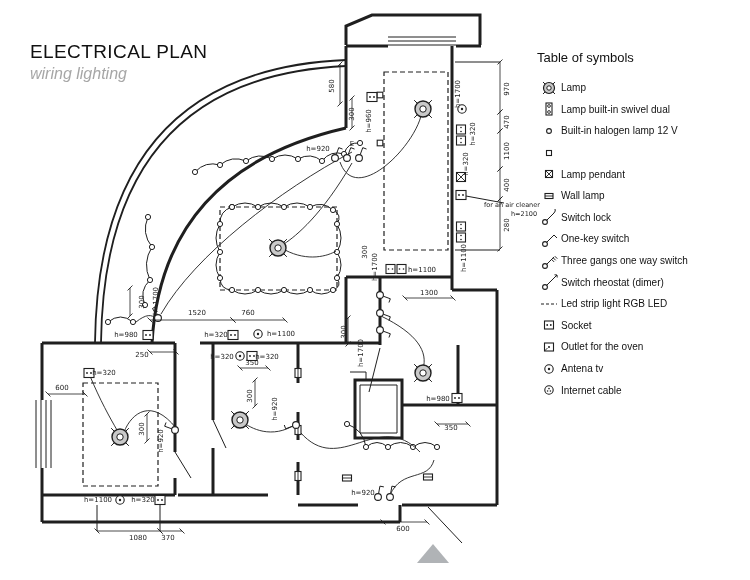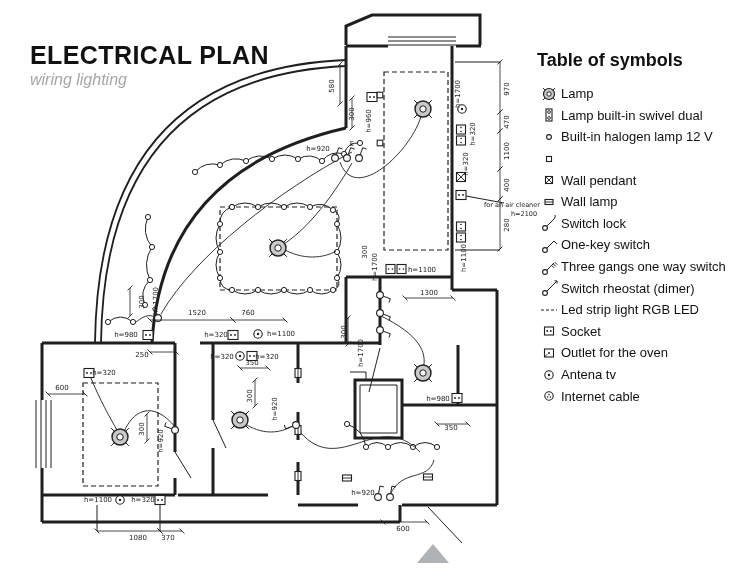--- a/index.html
+++ b/index.html
@@ -1,26 +1,26 @@
 <!DOCTYPE html>
 <html><head>
 <meta charset="utf-8">
 <style>
   html,body{margin:0;padding:0;background:#fff;width:750px;height:580px;overflow:hidden;
     font-family:"Liberation Sans", sans-serif;}
   #stage{position:relative;width:750px;height:580px;background:#fff;}
   #plan-svg{position:absolute;left:0;top:0;}
   #header{position:absolute;left:30px;top:42px;line-height:1.05;}
-  #title{font-size:25px;font-weight:700;color:#111;letter-spacing:.4px;}
+  #title{font-size:19px;font-weight:400;color:#111;letter-spacing:.4px;}
   #subtitle{font-size:16px;color:#a6a6a6;font-style:italic;margin-top:4px;}
   #legend{position:absolute;left:537px;top:50px;width:212px;}
-  #legend-title{font-size:18px;font-weight:bold;color:#111;margin-bottom:12px;}
+  #legend-title{font-size:13px;font-weight:normal;color:#111;margin-bottom:12px;}
   .lg-row{display:flex;align-items:center;height:21.6px;}
   .lg-icon{width:24px;flex:0 0 24px;display:flex;justify-content:center;align-items:center;}
-  .lg-label{font-size:13px;color:#111;white-space:nowrap;}
+  .lg-label{font-size:10px;color:#111;white-space:nowrap;}
 </style>
 </head>
 <body>
 
 <div id="stage">
   <svg id="plan-svg" width="750" height="580" viewBox="0 0 750 580">
       <path d="M346,45 L346,26 L372,15 L480,15 L480,45" fill="none" stroke="#1f1f1f" stroke-width="3"></path>
       <path d="M346,46 L388,46" fill="none" stroke="#1f1f1f" stroke-width="3"></path>
       <path d="M456,46 L481,46" fill="none" stroke="#1f1f1f" stroke-width="3"></path>
       <path d="M452,46 L452,290" fill="none" stroke="#1f1f1f" stroke-width="3"></path>
@@ -543,21 +543,21 @@
         </div>
         <div class="lg-row">
           <span class="lg-icon">
             <svg width="18" height="18" viewBox="0 0 18 18">
               <g transform="translate(9,9)">
                 <rect x="-3.5" y="-3.5" width="7" height="7" fill="#fff" stroke="#1f1f1f" stroke-width="1.1"></rect>
                 <path d="M-3.5,-3.5 L3.5,3.5 M3.5,-3.5 L-3.5,3.5" stroke="#1f1f1f" stroke-width="0.9"></path>
               </g>
             </svg>
           </span>
-          <span class="lg-label">Wall pendant</span>
+          <span class="lg-label">Lamp pendant</span>
         </div>
         <div class="lg-row">
           <span class="lg-icon">
             <svg width="18" height="18" viewBox="0 0 18 18">
               <g transform="translate(9,9)">
                 <rect x="-4" y="-2.5" width="8" height="5" fill="#fff" stroke="#1f1f1f" stroke-width="1.1"></rect>
                 <line x1="-4" y1="0" x2="4" y2="0" stroke="#1f1f1f" stroke-width="0.9"></line>
               </g>
             </svg>
           </span>

